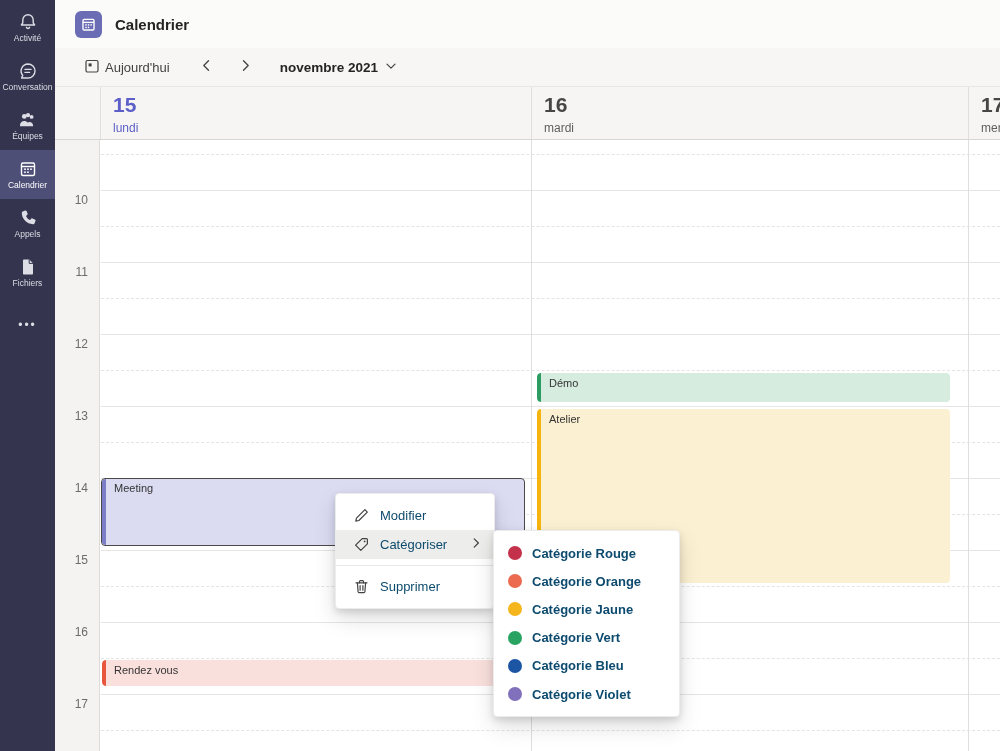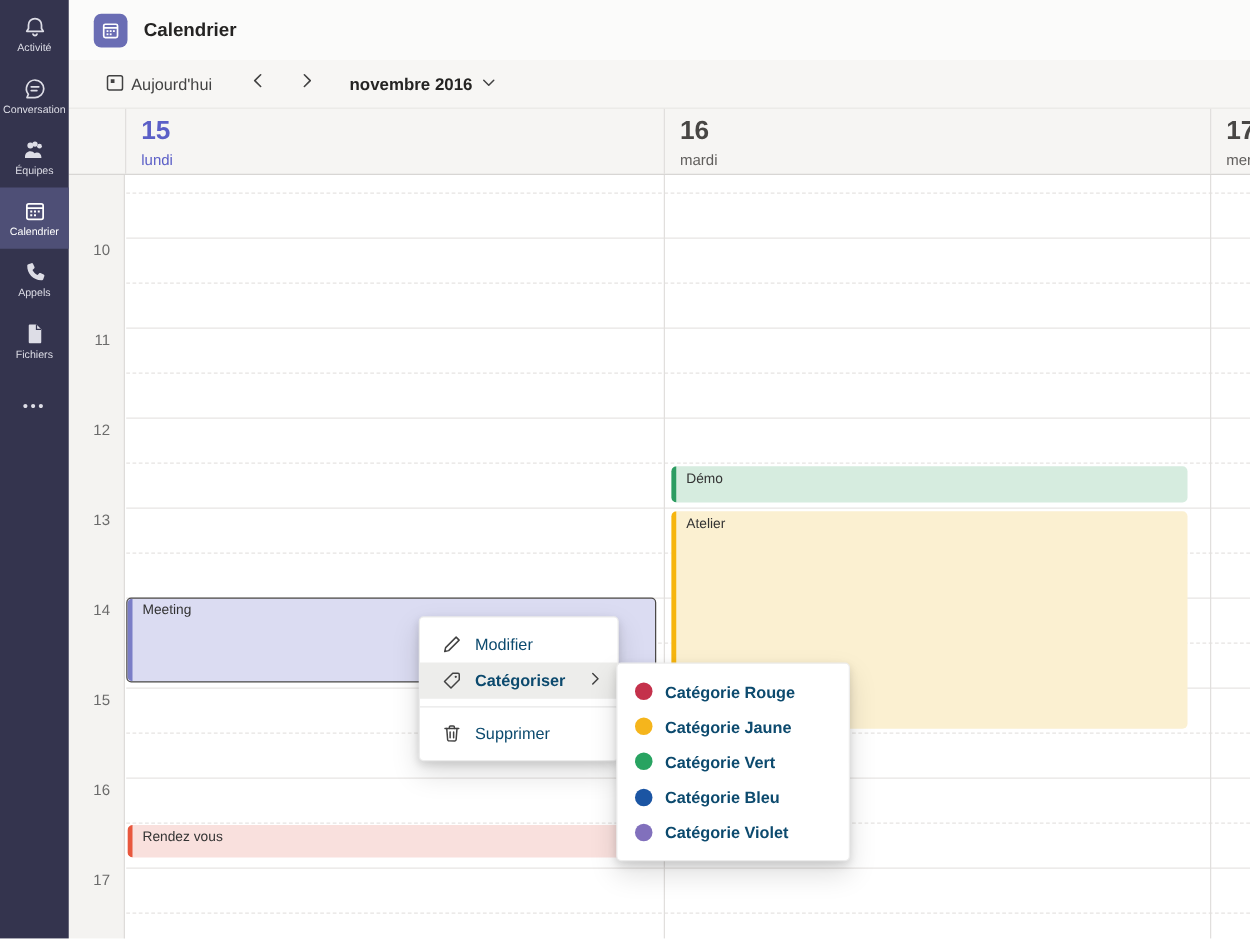--- a/index.html
+++ b/index.html
@@ -50,21 +50,21 @@
   .event .etitle { position:absolute; left:12px; top:4px; font-size:11px; font-weight:400; color:#333; white-space:nowrap; }
   .event.selected { border:1.5px solid #4B4947; }
   .event.selected .etitle { top:3px; }
 
   
   .menu { position:absolute; background:#fff; border:1px solid #ececec; border-radius:4px;
           box-shadow:0 3px 7px rgba(0,0,0,.13), 0 10px 22px rgba(0,0,0,.13); padding:7px 0; }
   .ctx { left:335px; top:493px; width:160px; z-index:30; }
   .menu-item { height:29px; display:flex; align-items:center; padding:0 12px 0 16px; font-size:13px; color:#0c4a6e; cursor:pointer; }
   .menu-item .mi-icon { width:18px; display:flex; align-items:center; justify-content:center; margin-right:10px; }
-  .menu-item.highlight { background:#ededeb;font-weight:bold; }
+  .menu-item.highlight { background:#ededeb; }
   .menu-item .spacer { flex:1; }
   .menu-sep { height:1px; background:#e8e8e8; margin:6px 0; }
   .submenu { left:493px; top:530px; width:187px; z-index:31; padding:8px 0; }
   .submenu .menu-item { height:28.2px; padding-left:14px;font-weight:bold; }
   .dot { width:14px; height:14px; border-radius:50%; margin-right:10px; flex:0 0 auto; }
 </style>
 </head>
 <body>
 
 <div class="app">
@@ -172,21 +172,21 @@
       </span>
     </div>
     <div class="tb-chevron">
       <span>
         <svg width="13" height="13" viewBox="0 0 13 13" fill="none" stroke="#424242" stroke-width="1.3" stroke-linecap="round" stroke-linejoin="round">
             <path d="M4.5 1.8l4.7 4.7-4.7 4.7"></path>
           </svg>
       </span>
     </div>
     <div class="tb-month">
-      <span>novembre 2016</span>
+      <span>novembre 2021</span>
       <span>
         <svg width="12" height="12" viewBox="0 0 12 12" fill="none" stroke="#424242" stroke-width="1.2" stroke-linecap="round" stroke-linejoin="round">
             <path d="M2 4.2l4 4 4-4"></path>
           </svg>
       </span>
     </div>
   </div>
 
   <div class="dayhdr">
     <div class="vline" style="left:45px"></div>
@@ -294,20 +294,24 @@
       <span>Supprimer</span>
     </div>
   </div>
 
   <div class="menu submenu">
     <div class="menu-item">
       <span class="dot" style="background: rgb(196, 49, 75);"></span>
       <span>Catégorie Rouge</span>
     </div>
     <div class="menu-item">
+      <span class="dot" style="background: rgb(236, 106, 80);"></span>
+      <span>Catégorie Orange</span>
+    </div>
+    <div class="menu-item">
       <span class="dot" style="background: rgb(245, 181, 28);"></span>
       <span>Catégorie Jaune</span>
     </div>
     <div class="menu-item">
       <span class="dot" style="background: rgb(40, 163, 97);"></span>
       <span>Catégorie Vert</span>
     </div>
     <div class="menu-item">
       <span class="dot" style="background: rgb(27, 85, 163);"></span>
       <span>Catégorie Bleu</span>

